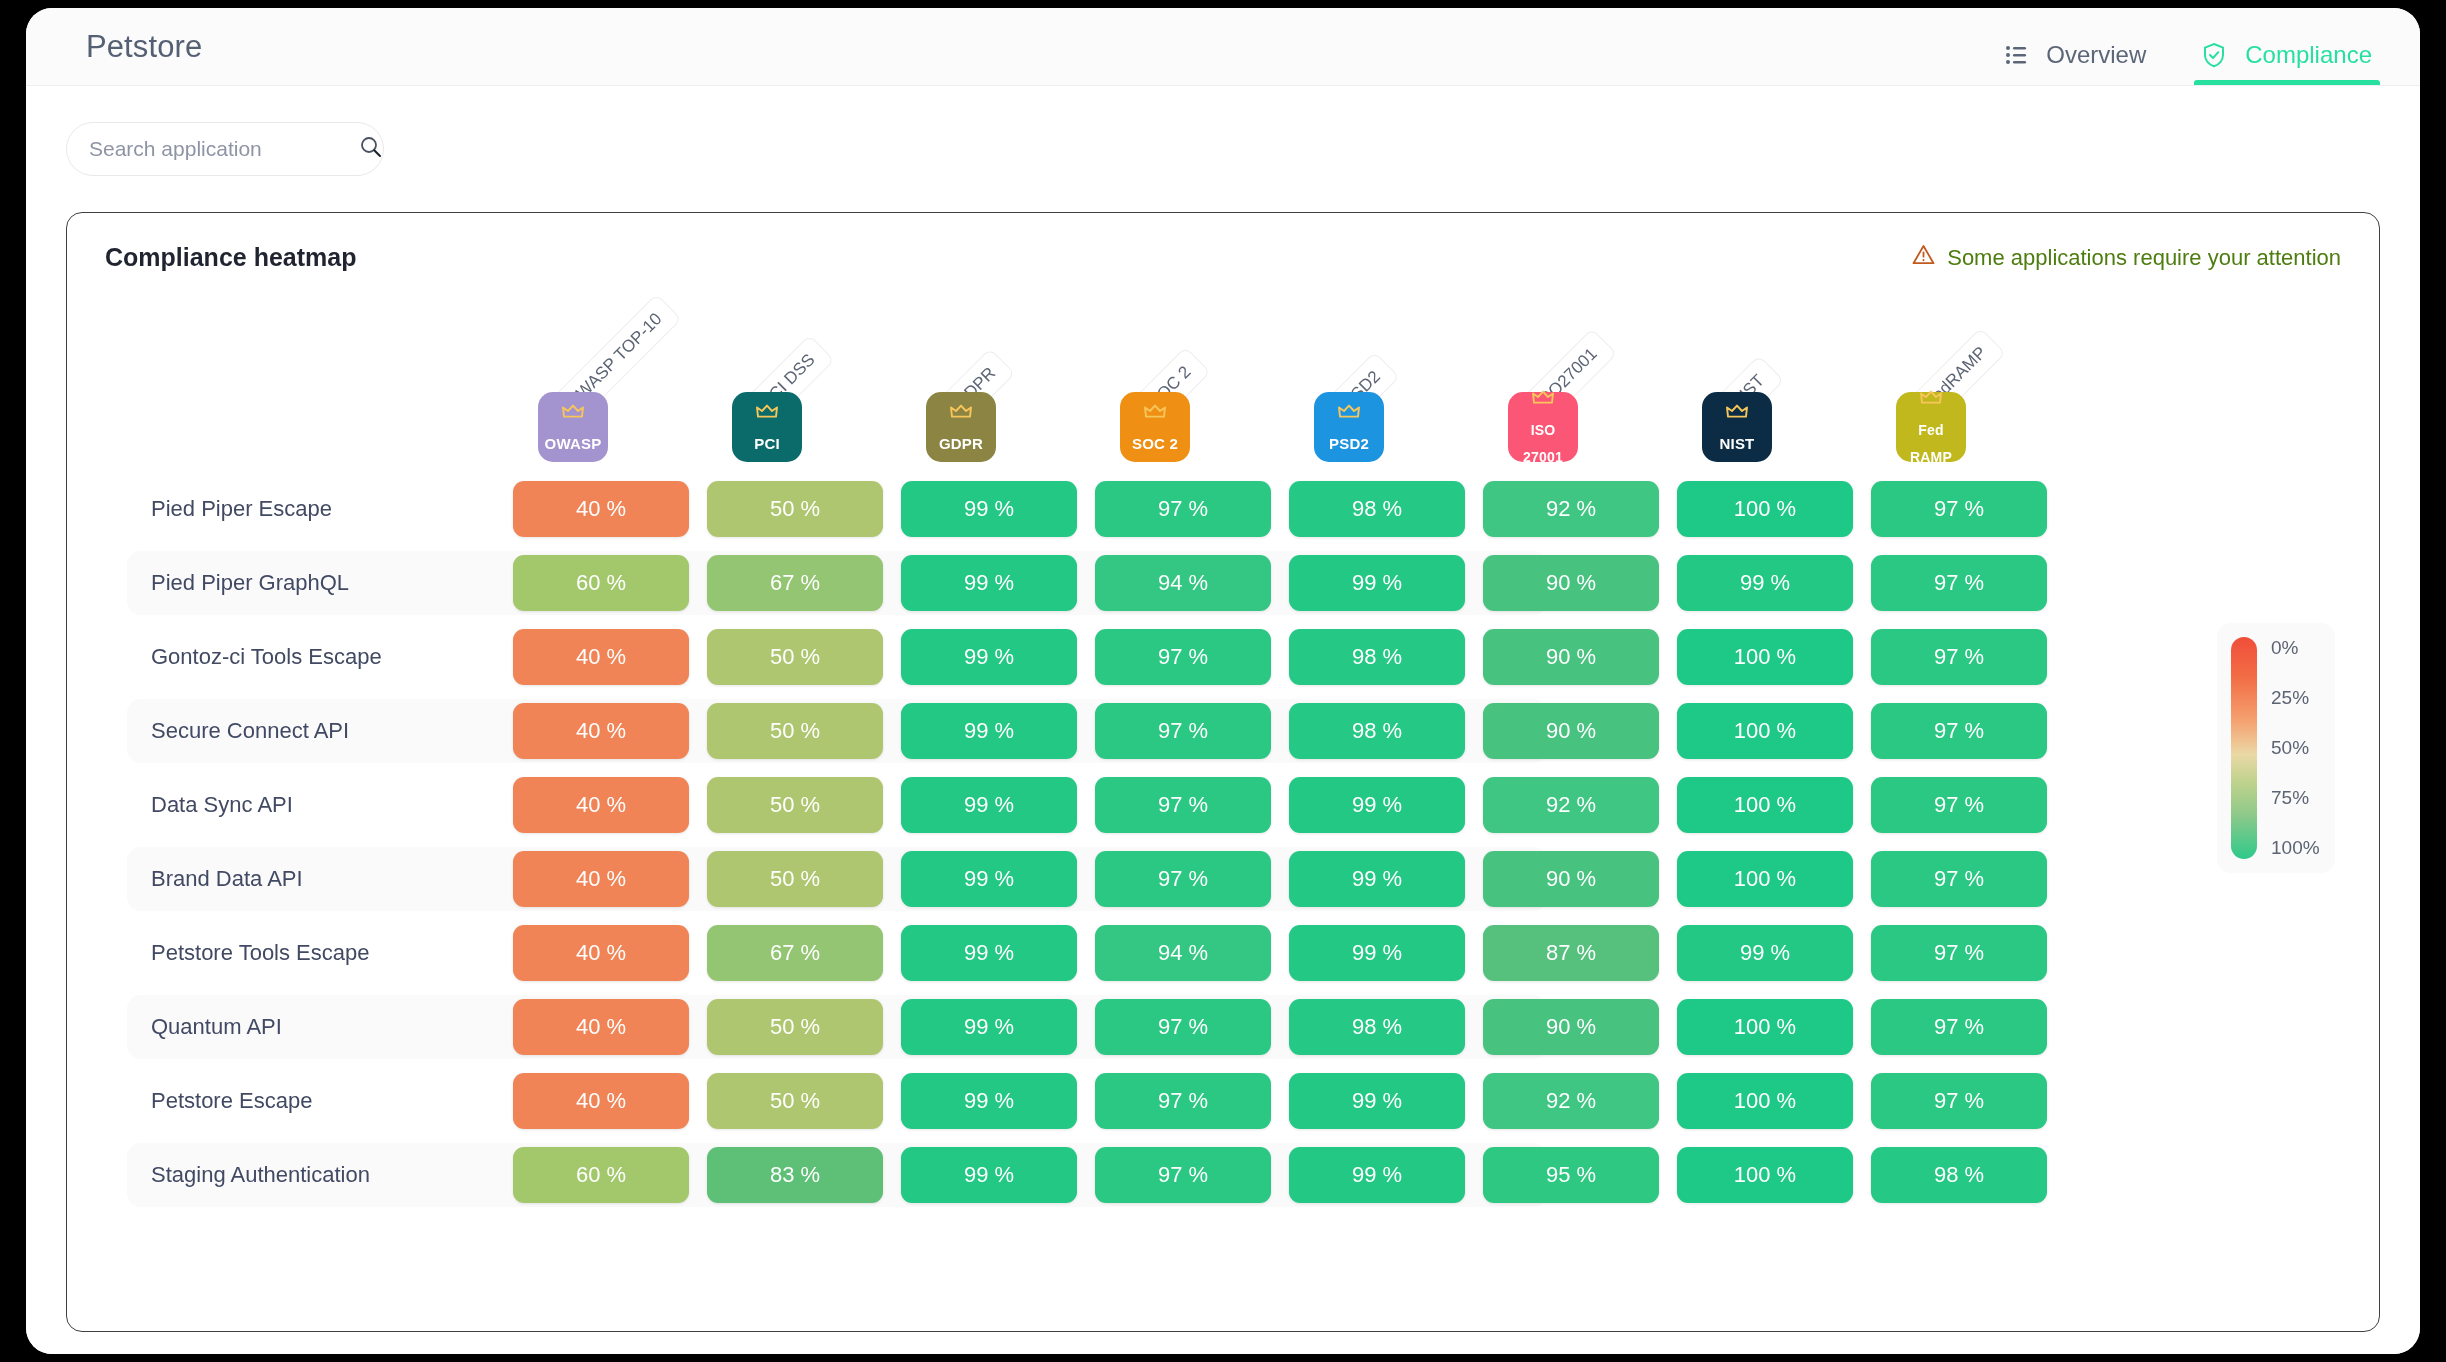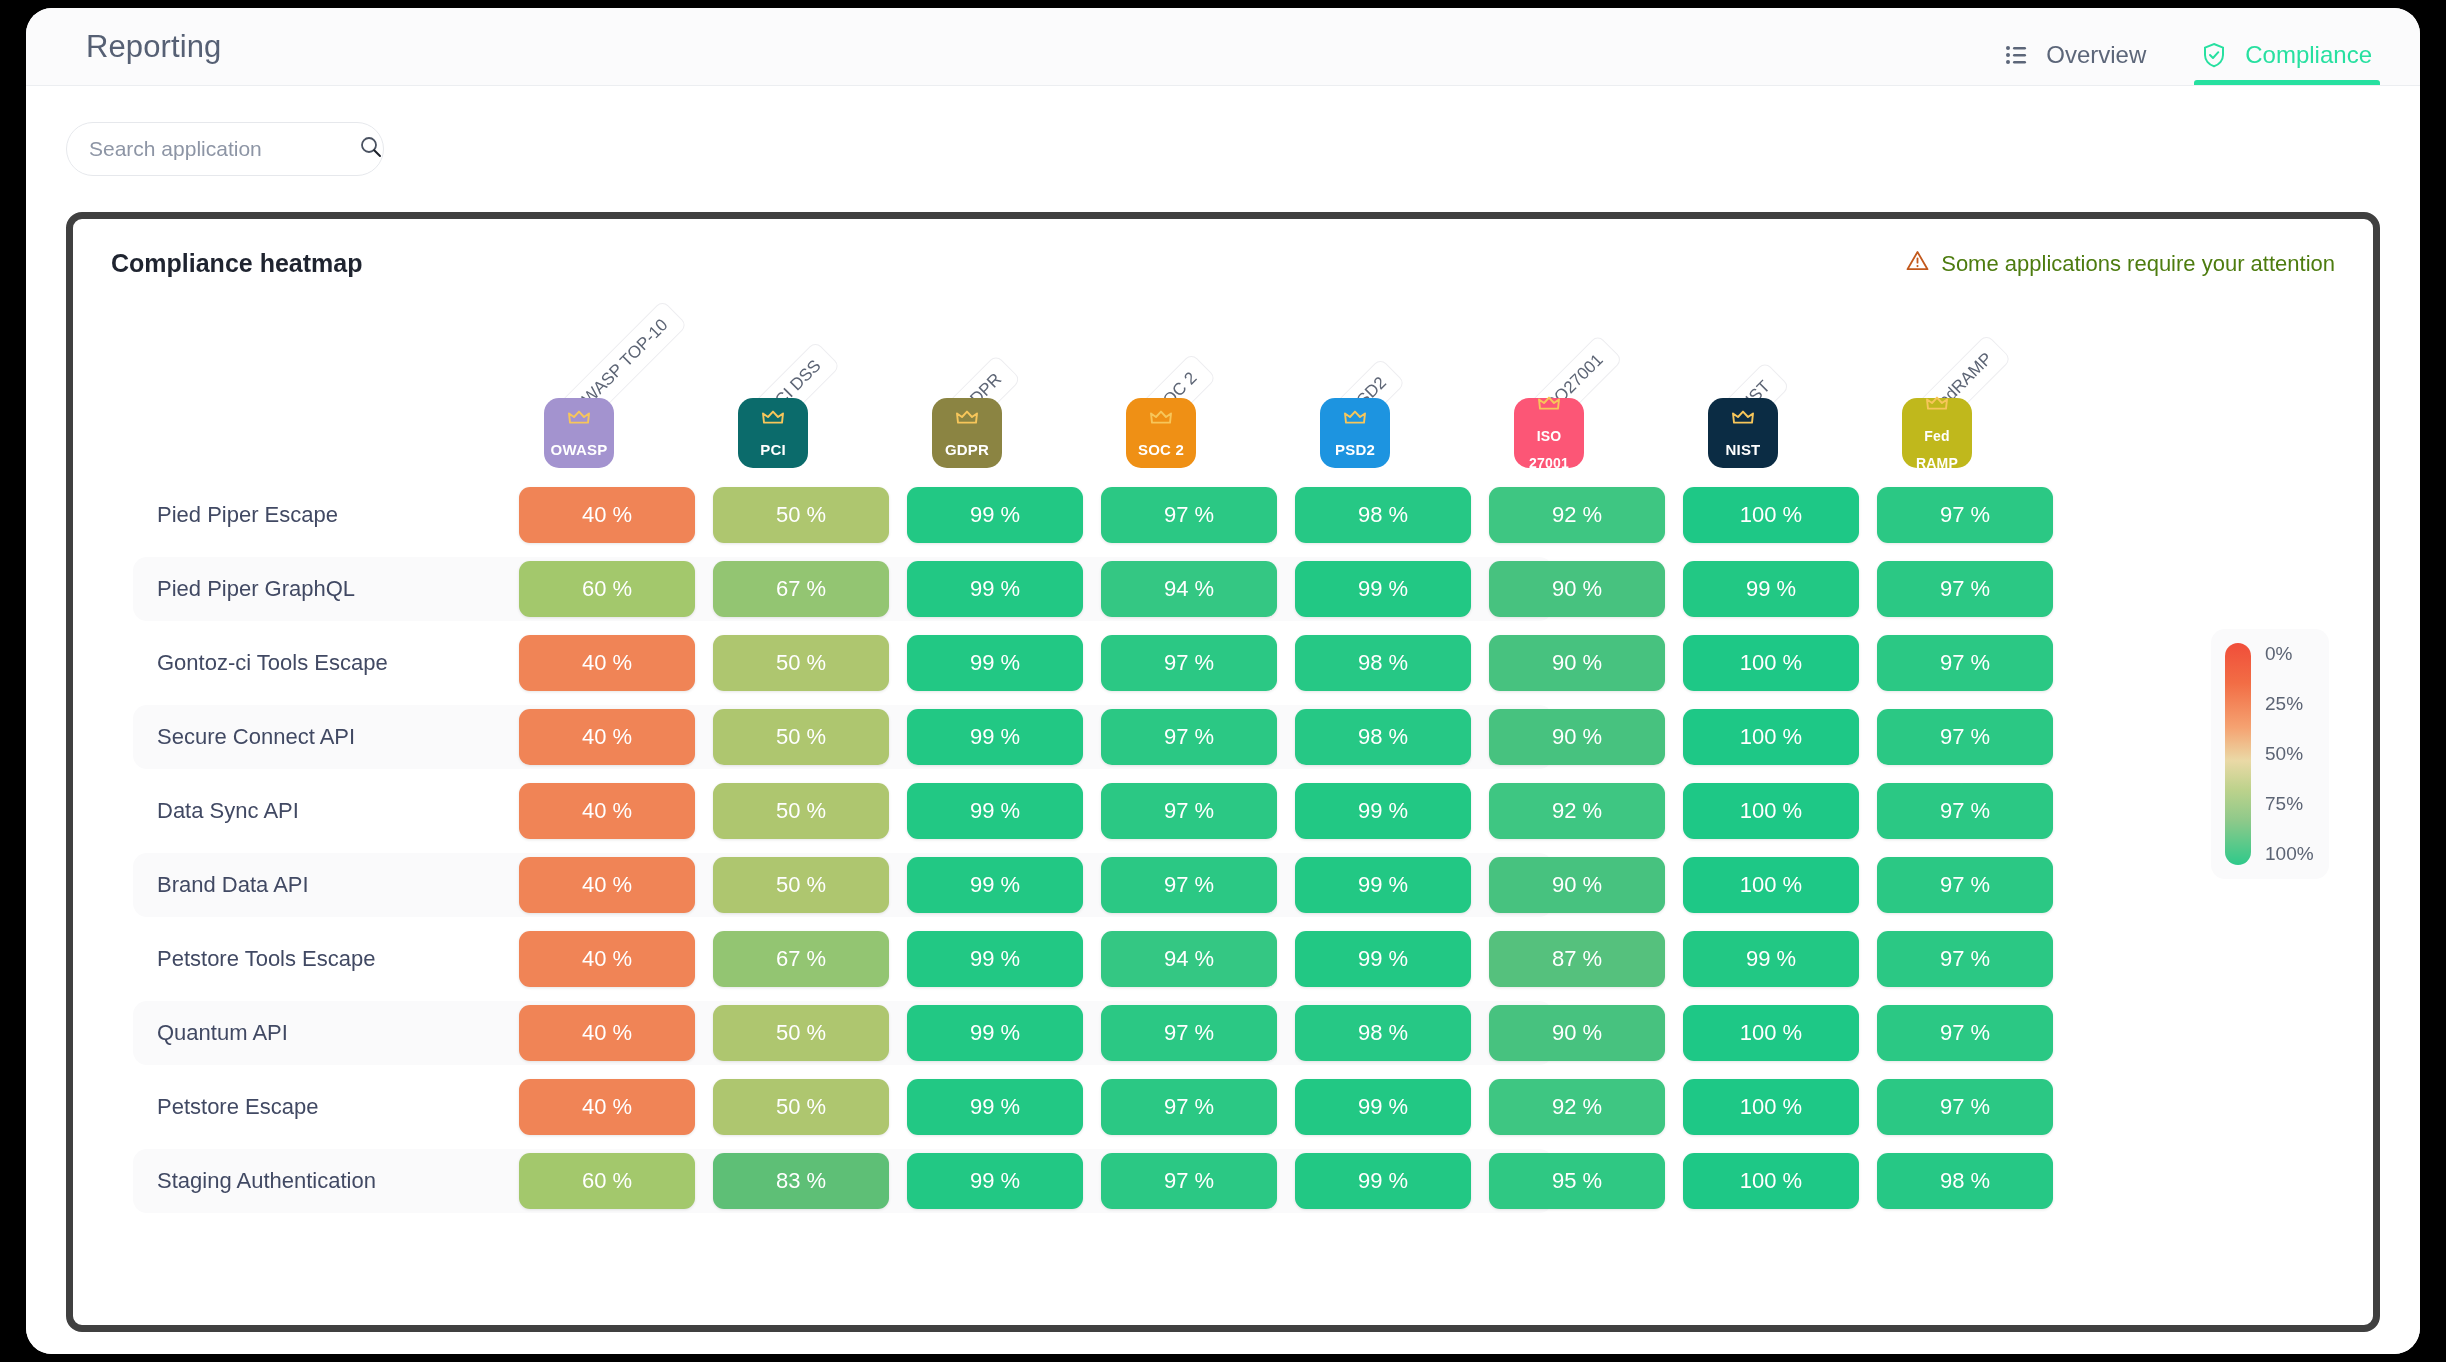--- a/index.html
+++ b/index.html
@@ -84,21 +84,21 @@
     font-size: 21px;
     color: #3a4154;
     font-family: "Liberation Sans", sans-serif;
     background: transparent;
   }
   #search-input::placeholder { color: #8d95a5; }
 
   
   #card {
     margin-top: 36px;
-    border: 7px solid #404040;
+    border: 1px solid #404040;
     border-radius: 16px;
     background: #fff;
     height: 1120px;
     position: relative;
     overflow: hidden;
   }
   #card-head {
     display: flex; align-items: center; justify-content: space-between;
     padding: 30px 38px 0 38px;
   }
@@ -241,21 +241,21 @@
     font-size: 19px;
     color: #5c6474;
   }
 </style>
 </head>
 <body>
 
 <div id="window">
 
   <div id="topbar">
-    <div id="page-title">Reporting</div>
+    <div id="page-title">Petstore</div>
 
     <div id="tabs">
       <div class="tab">
         <span>
           <svg width="22" height="20" viewBox="0 0 22 20">
             <circle cx="3" cy="3" r="2" fill="#5c6679"></circle>
             <circle cx="3" cy="10" r="2" fill="#5c6679"></circle>
             <circle cx="3" cy="17" r="2" fill="#5c6679"></circle>
             <rect x="8" y="2" width="13" height="2.4" rx="1.2" fill="#5c6679"></rect>
             <rect x="8" y="9" width="13" height="2.4" rx="1.2" fill="#5c6679"></rect>

